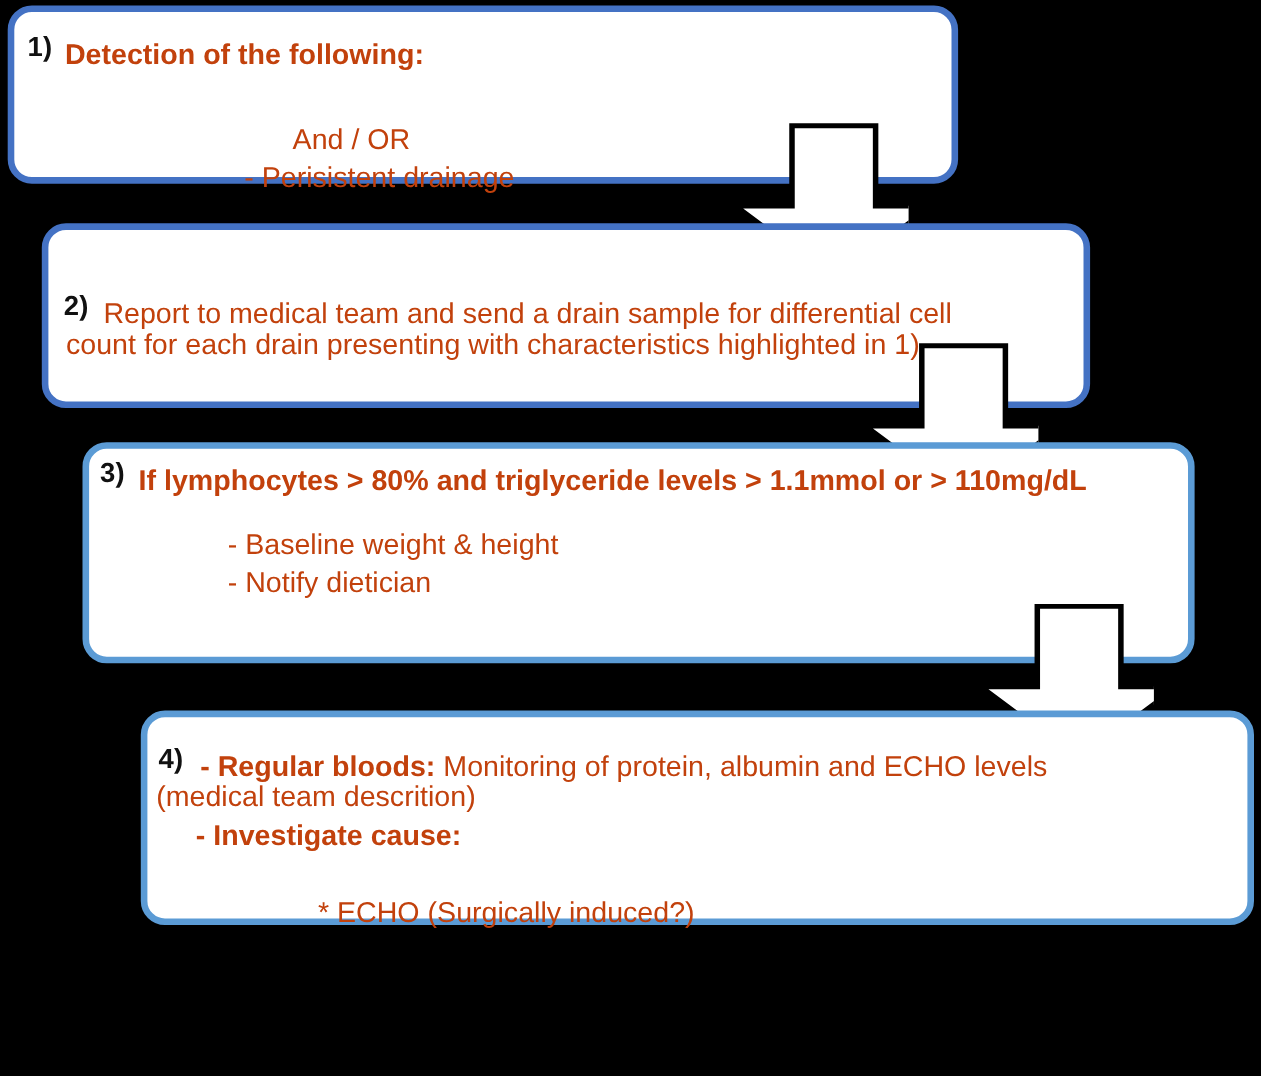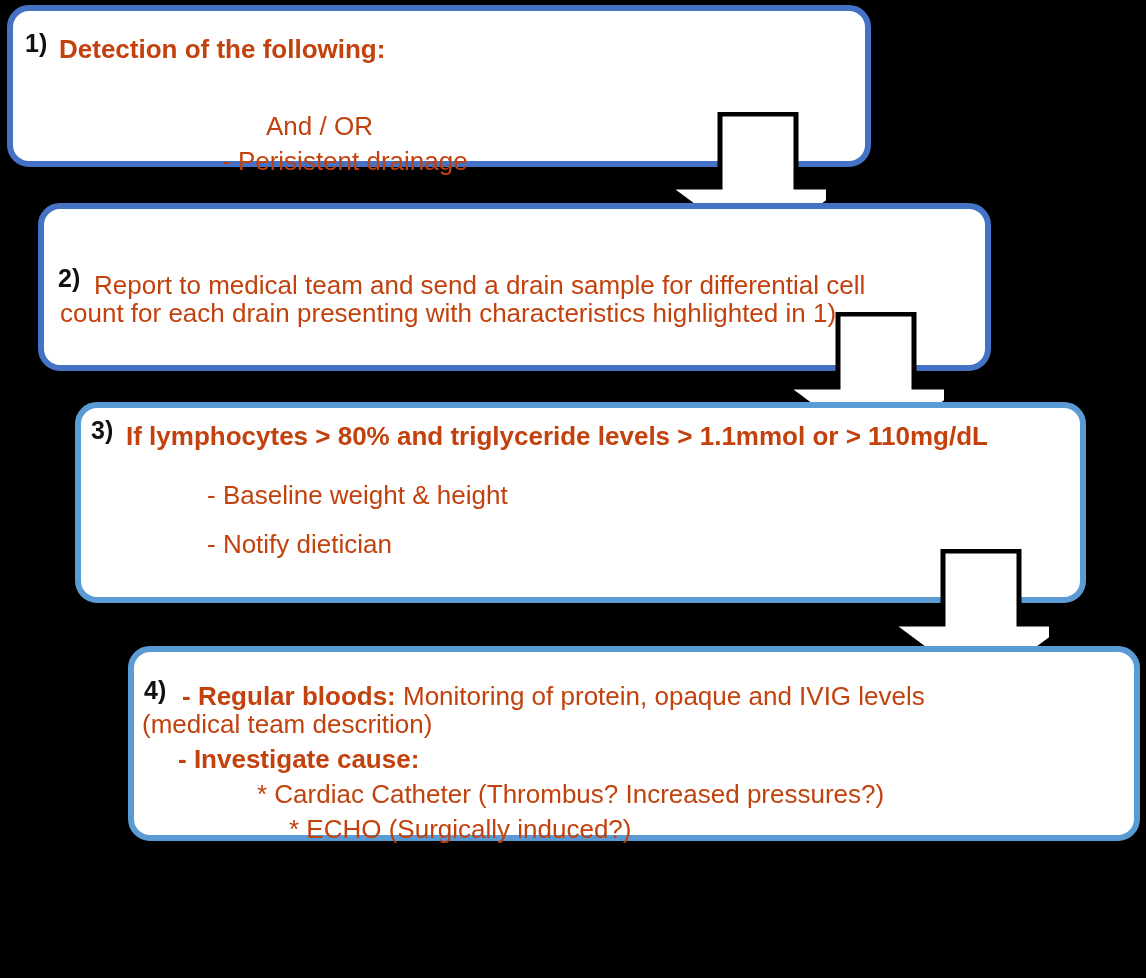--- a/index.html
+++ b/index.html
@@ -82,36 +82,35 @@
     <svg width="160" height="145" viewBox="0 0 160 145" aria-hidden="true">
       <polygon points="28,2 104,2 104,75 156,75 66,142 -24,75 28,75" transform="translate(26,0)" fill="#ffffff" stroke="#000000" stroke-width="5" stroke-linejoin="miter"></polygon>
     </svg>
   </div>
 
   <div class="step-box" id="box3" style="left:75px; top:402px; width:1011px; height:201px; border-color:#5B9BD5;">
     <div class="box-inner">
       <span class="num" style="left:10px; top:8px; position:absolute;">3)</span>
       <span class="line b" style="left:45px; top:14px;">If lymphocytes &gt; 80% and triglyceride levels &gt; 1.1mmol or &gt; 110mg/dL</span>
       <span class="line" style="left:126px; top:73px;">- Baseline weight &amp; height</span>
-      <span class="line" style="left:126px; top:122px;">- Notify dietician</span>
+      <span class="line" style="left:126px; top:107px;">- Notify dietician</span>
     </div>
   </div>
 
   <div class="arrow" style="left:889px; top:549px;">
     <svg width="160" height="145" viewBox="0 0 160 145" aria-hidden="true">
       <polygon points="28,2 104,2 104,75 156,75 66,142 -24,75 28,75" transform="translate(26,0)" fill="#ffffff" stroke="#000000" stroke-width="5" stroke-linejoin="miter"></polygon>
     </svg>
   </div>
 
   <div class="step-box" id="box4" style="left:128px; top:646px; width:1012px; height:195px; border-color:#5B9BD5;">
     <div class="box-inner">
       <span class="num" style="left:10px; top:24px; position:absolute;">4)</span>
       <span class="line" style="left:48px; top:30px;">
-        <b>- Regular bloods:</b><span> Monitoring of protein, opaque and IVIG levels</span>
+        <b>- Regular bloods:</b><span> Monitoring of protein, albumin and ECHO levels</span>
       </span>
       <span class="line" style="left:8px; top:58px;">(medical team descrition)</span>
       <span class="line b" style="left:44px; top:93px;">-  Investigate cause:</span>
-      <span class="line" style="left:123px; top:128px;">* Cardiac Catheter (Thrombus? Increased pressures?)</span>
       <span class="line" style="left:123px; top:163px;margin-left:32px;">* ECHO (Surgically induced?)</span>
     </div>
   </div>
 
 </div>
 
 </body></html>

